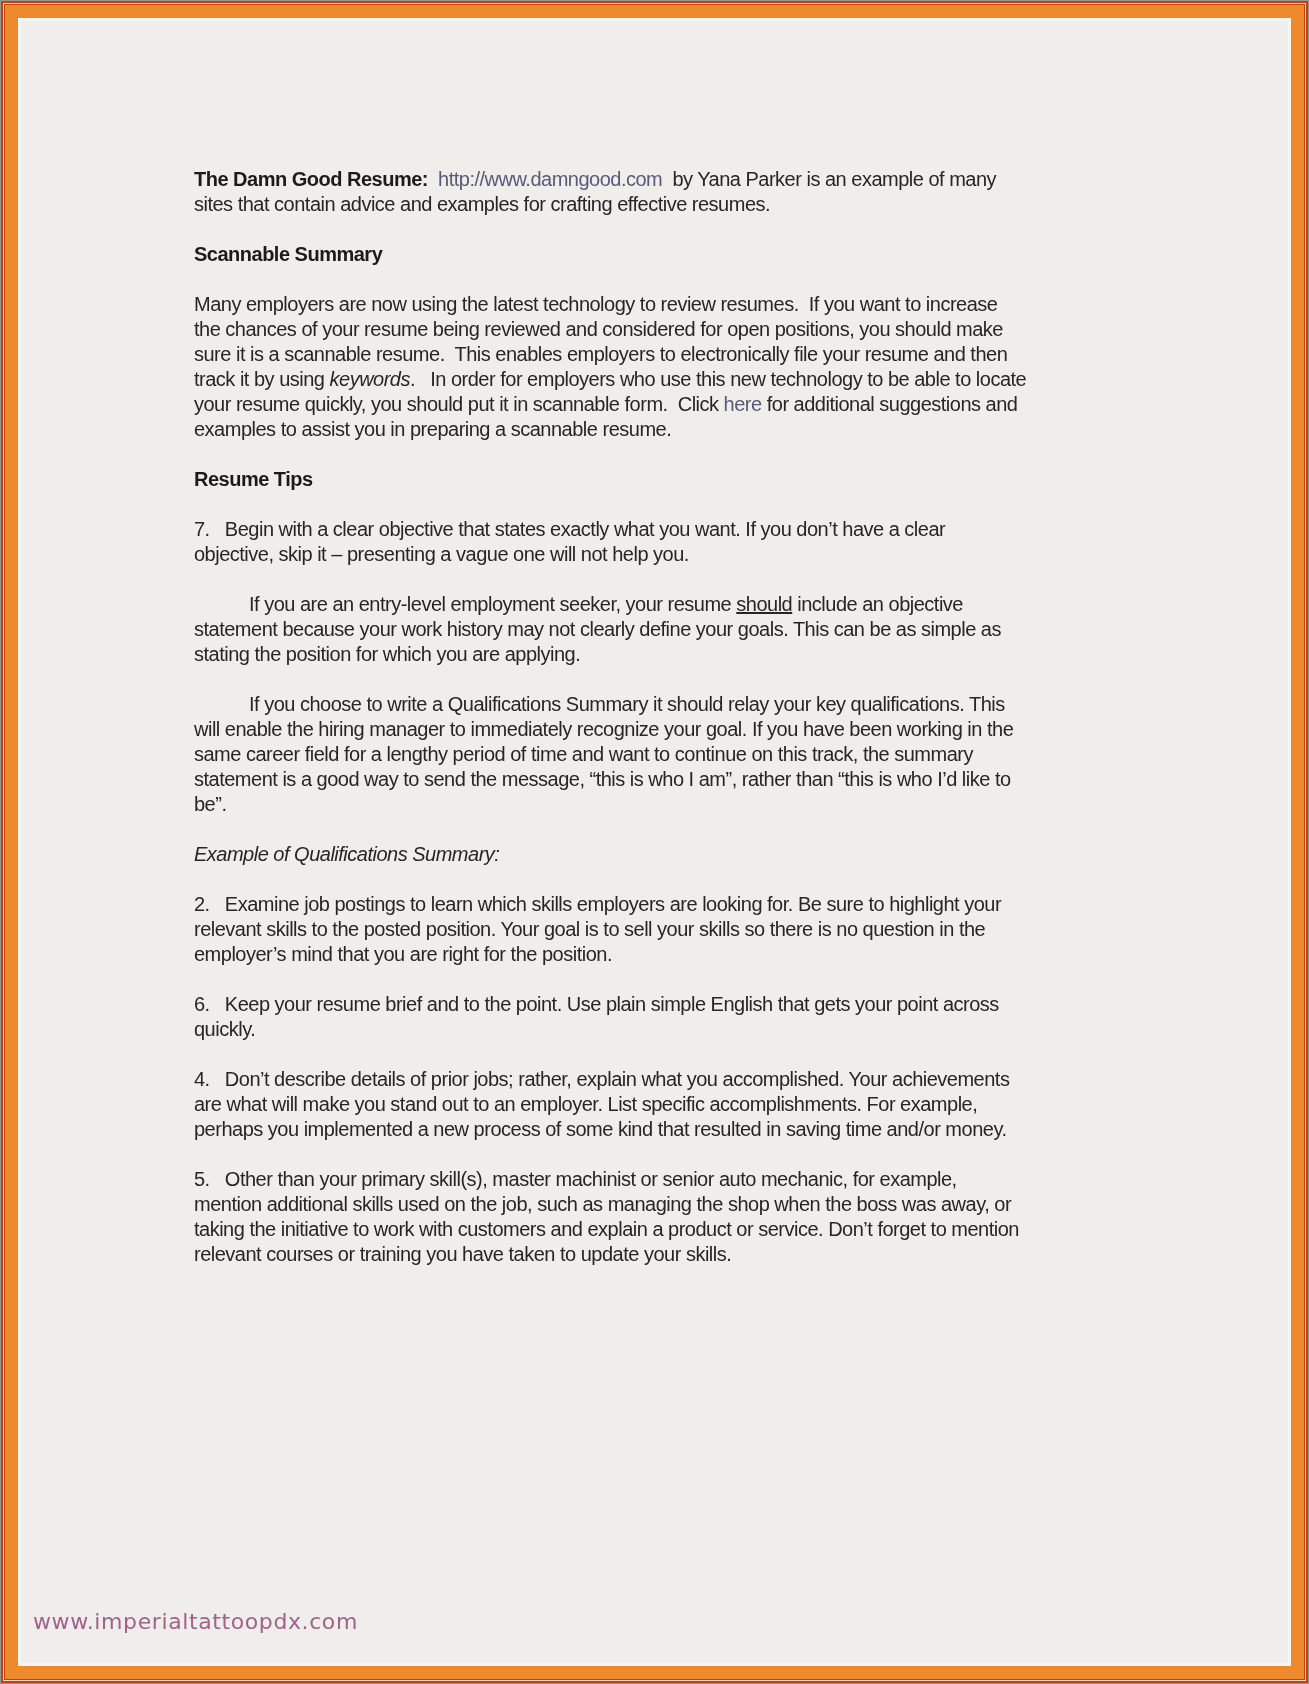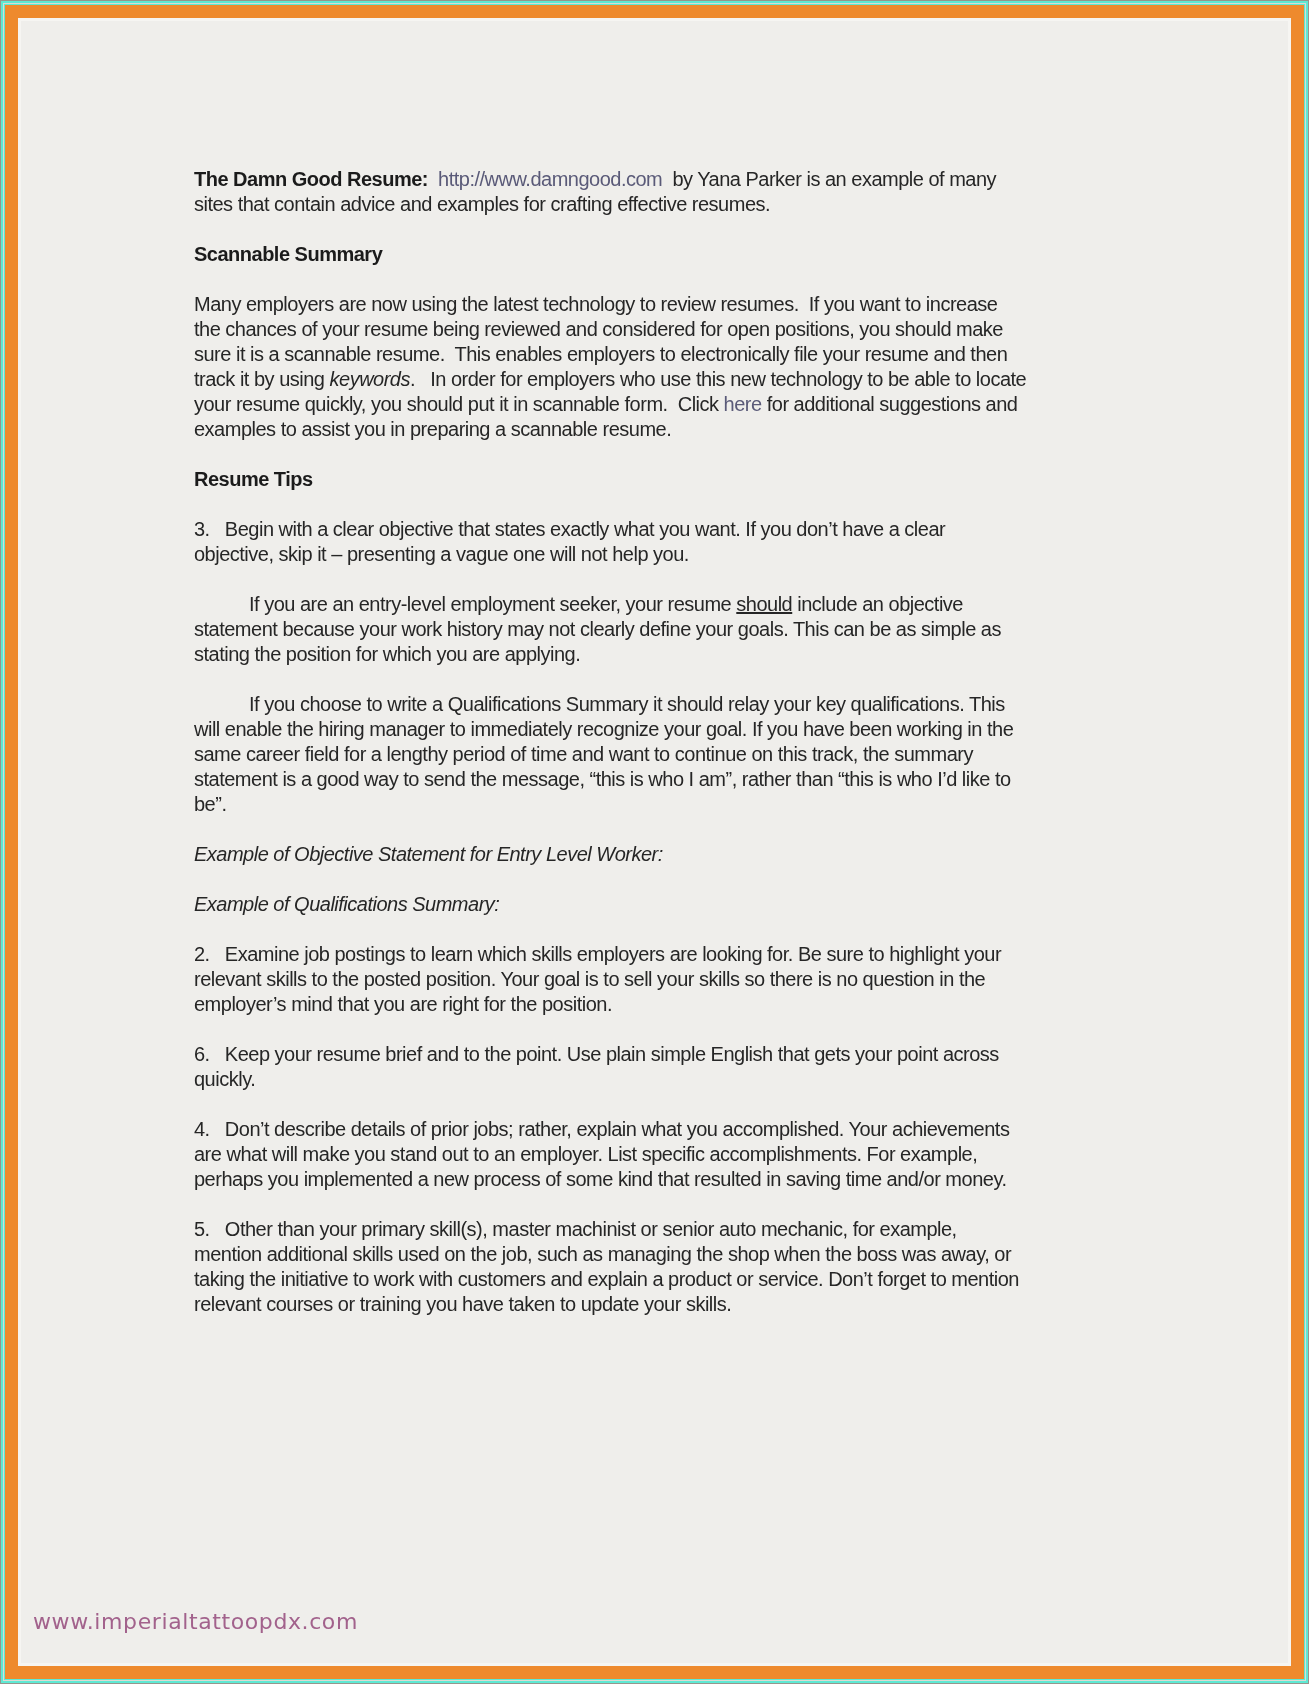--- a/index.html
+++ b/index.html
@@ -1,19 +1,19 @@
 <!DOCTYPE html>
 <html><head>
 <meta charset="utf-8">
 <style>
   html,body { margin:0; padding:0; background:#ffffff; }
   .page {
     position:relative;
     width:1309px; height:1684px;
-    background:#5eead4;
+    background:#c2410c;
     overflow:hidden;
     font-family:"Liberation Sans", sans-serif;
   }
   .edge-outer { position:absolute; inset:0; border:1px solid #96968c; }
   .edge-inner { position:absolute; inset:3px; border:1px solid #dcdbd3; }
   .orange-band { position:absolute; inset:5px; background:#ee8a2d; }
   .content {
     position:absolute; inset:18px;
     background:#efeeeb;
     border:3px solid #f6f5f2;
@@ -53,27 +53,27 @@
 
       <p><span class="bold">The Damn Good Resume:  </span><span class="lnk">http://www.damngood.com</span><span>  by Yana Parker is an example of many sites that contain advice and examples for crafting effective resumes.</span></p>
 
       <p class="heading">Scannable Summary</p>
 
       <p><span>Many employers are now using the latest technology to review resumes.  If you want to increase the chances of your resume being reviewed and considered for open positions, you should make sure it is a scannable resume.  This enables employers to electronically file your resume and then track it by using </span><span class="it">keywords</span><span>.   In order for employers who use this new technology to be able to locate your resume quickly, you should put it in scannable form.  Click </span><span class="lnk">here</span><span> for additional suggestions and examples to assist you in preparing a scannable resume.</span></p>
 
 
       <p class="heading">Resume Tips</p>
 
-      <p>3.   Begin with a clear objective that states exactly what you want. If you don’t have a clear objective, skip it – presenting a vague one will not help you.</p>
+      <p>7.   Begin with a clear objective that states exactly what you want. If you don’t have a clear objective, skip it – presenting a vague one will not help you.</p>
 
       <p class="indent"><span>If you are an entry-level employment seeker, your resume </span><span class="uline">should</span><span> include an objective statement because your work history may not clearly define your goals. This can be as simple as stating the position for which you are applying.</span></p>
 
       <p class="indent">If you choose to write a Qualifications Summary it should relay your key qualifications. This will enable the hiring manager to immediately recognize your goal. If you have been working in the same career field for a lengthy period of time and want to continue on this track, the summary statement is a good way to send the message, “this is who I am”, rather than “this is who I’d like to be”.</p>
 
-      <p><span class="it blk">Example of Objective Statement for Entry Level Worker:</span></p>
+      <p></p>
 
       <p><span class="it blk">Example of Qualifications Summary:</span></p>
 
       <p>2.   Examine job postings to learn which skills employers are looking for. Be sure to highlight your relevant skills to the posted position. Your goal is to sell your skills so there is no question in the employer’s mind that you are right for the position.</p>
 
       <p>6.   Keep your resume brief and to the point. Use plain simple English that gets your point across quickly.</p>
 
       <p>4.   Don’t describe details of prior jobs; rather, explain what you accomplished. Your achievements are what will make you stand out to an employer. List specific accomplishments. For example, perhaps you implemented a new process of some kind that resulted in saving time and/or money.</p>
 
       <p>5.   Other than your primary skill(s), master machinist or senior auto mechanic, for example, mention additional skills used on the job, such as managing the shop when the boss was away, or taking the initiative to work with customers and explain a product or service. Don’t forget to mention relevant courses or training you have taken to update your skills.</p>

